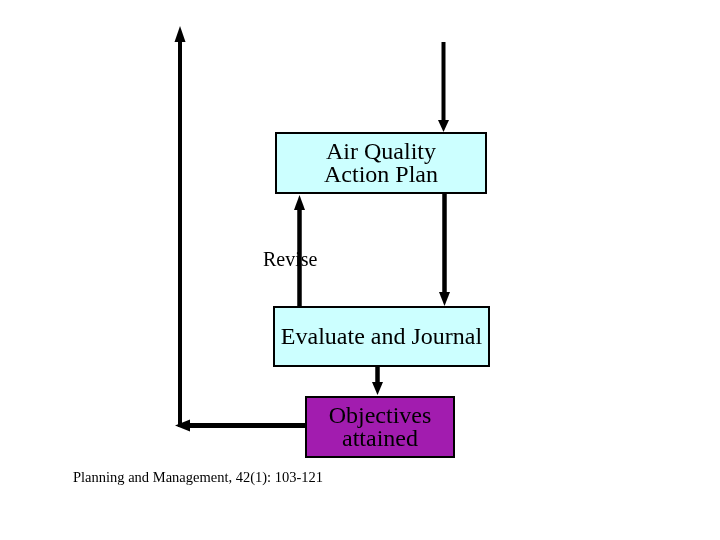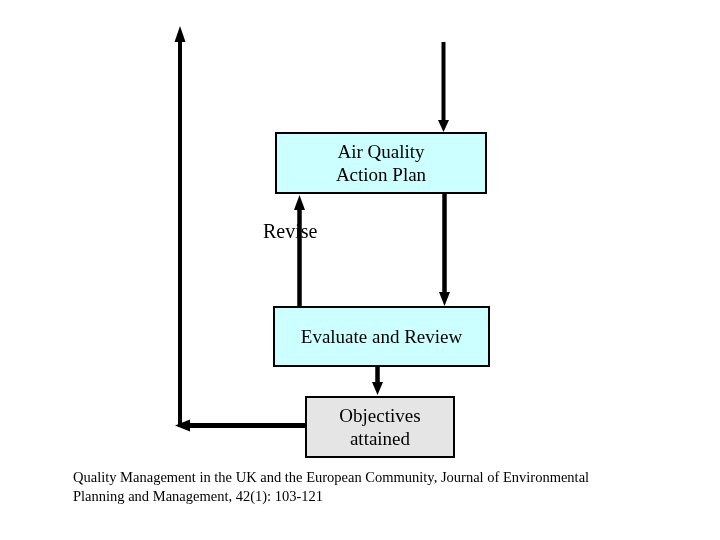--- a/index.html
+++ b/index.html
@@ -27,33 +27,33 @@
   .arrow-layer polygon { fill: #000000; }
   .node {
     position: absolute;
     box-sizing: border-box;
     border: 2px solid #000000;
     display: flex;
     flex-direction: column;
     justify-content: center;
     align-items: center;
     text-align: center;
-    font-size: 19px;
+    font-size: 24px;
     line-height: 23px;
   }
   .node-action-plan   { left: 275px; top: 132px; width: 212px; height: 62px; }
   .node-evaluate      { left: 273px; top: 306px; width: 217px; height: 61px; }
   .node-objectives    { left: 305px; top: 396px; width: 150px; height: 62px; }
   .edge-label {
     position: absolute;
     font-size: 20px;
     line-height: 22px;
     white-space: nowrap;
   }
-  .label-revise    { left: 263px; top: 220px; }
+  .label-revise    { left: 263px; top: 248px; }
   .label-implement { left: 389px; top: 250px; }
   .source-citation {
     position: absolute;
     left: 73px;
     top: 468px;
     width: 560px;
     font-size: 14.5px;
     line-height: 19px;
   }
 </style>
@@ -94,29 +94,28 @@
       <polygon points="175,425.5 190,419.5 190,431.5"></polygon>
     </g>
   </svg>
 
   <div class="node node-action-plan" style="background: rgb(204, 255, 255);">
     <div>Air Quality</div>
     <div>Action Plan</div>
   </div>
 
   <div class="node node-evaluate" style="background: rgb(204, 255, 255);">
-    <div>Evaluate and Review</div>
+    <div>Evaluate and Journal</div>
   </div>
 
-  <div class="node node-objectives" style="background: #e5e5e5;">
+  <div class="node node-objectives" style="background: #a21caf;">
     <div>Objectives</div>
     <div>attained</div>
   </div>
 
   <div class="edge-label label-revise">Revise</div>
 
 
   <div class="source-citation">
-    <div>Quality Management in the UK and the European Community, Journal of Environmental</div>
     <div>Planning and Management, 42(1): 103-121</div>
   </div>
 
 </div>
 
 </body></html>

